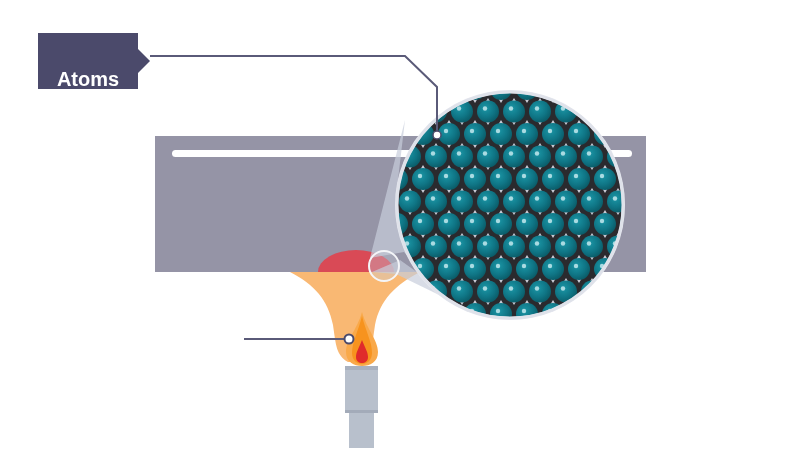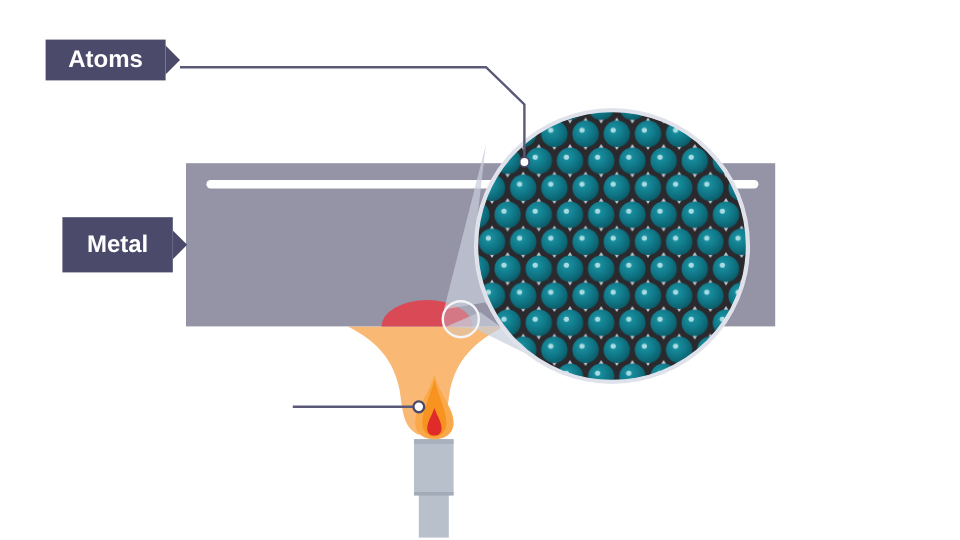--- a/index.html
+++ b/index.html
@@ -108,19 +108,16 @@
 
     <g stroke="#5a5a78" stroke-width="2" fill="none">
       <polyline points="150,56 405,56 437,87 437,135"></polyline>
       <line x1="244" y1="339" x2="348" y2="339"></line>
     </g>
     <circle cx="437" cy="135" r="4" fill="#ffffff" stroke="#4b4a6b" stroke-width="1.5"></circle>
     <circle cx="349" cy="339" r="4.5" fill="#ffffff" stroke="#4b4a6b" stroke-width="2"></circle>
   </svg>
 
   
-  <div class="label" style="left:38px; top:33px; width:100px; height:34px;">
+  <div class="label" style="left:38px; top:33px; width:100px; height:56px;align-items:flex-end;">
     <span>Atoms</span>
-  </div>
-  <div class="label" style="left:52px; top:181px; width:92px; height:46px;">
-    <span>Metal</span>
   </div>
 </div>
 
 </body></html>

